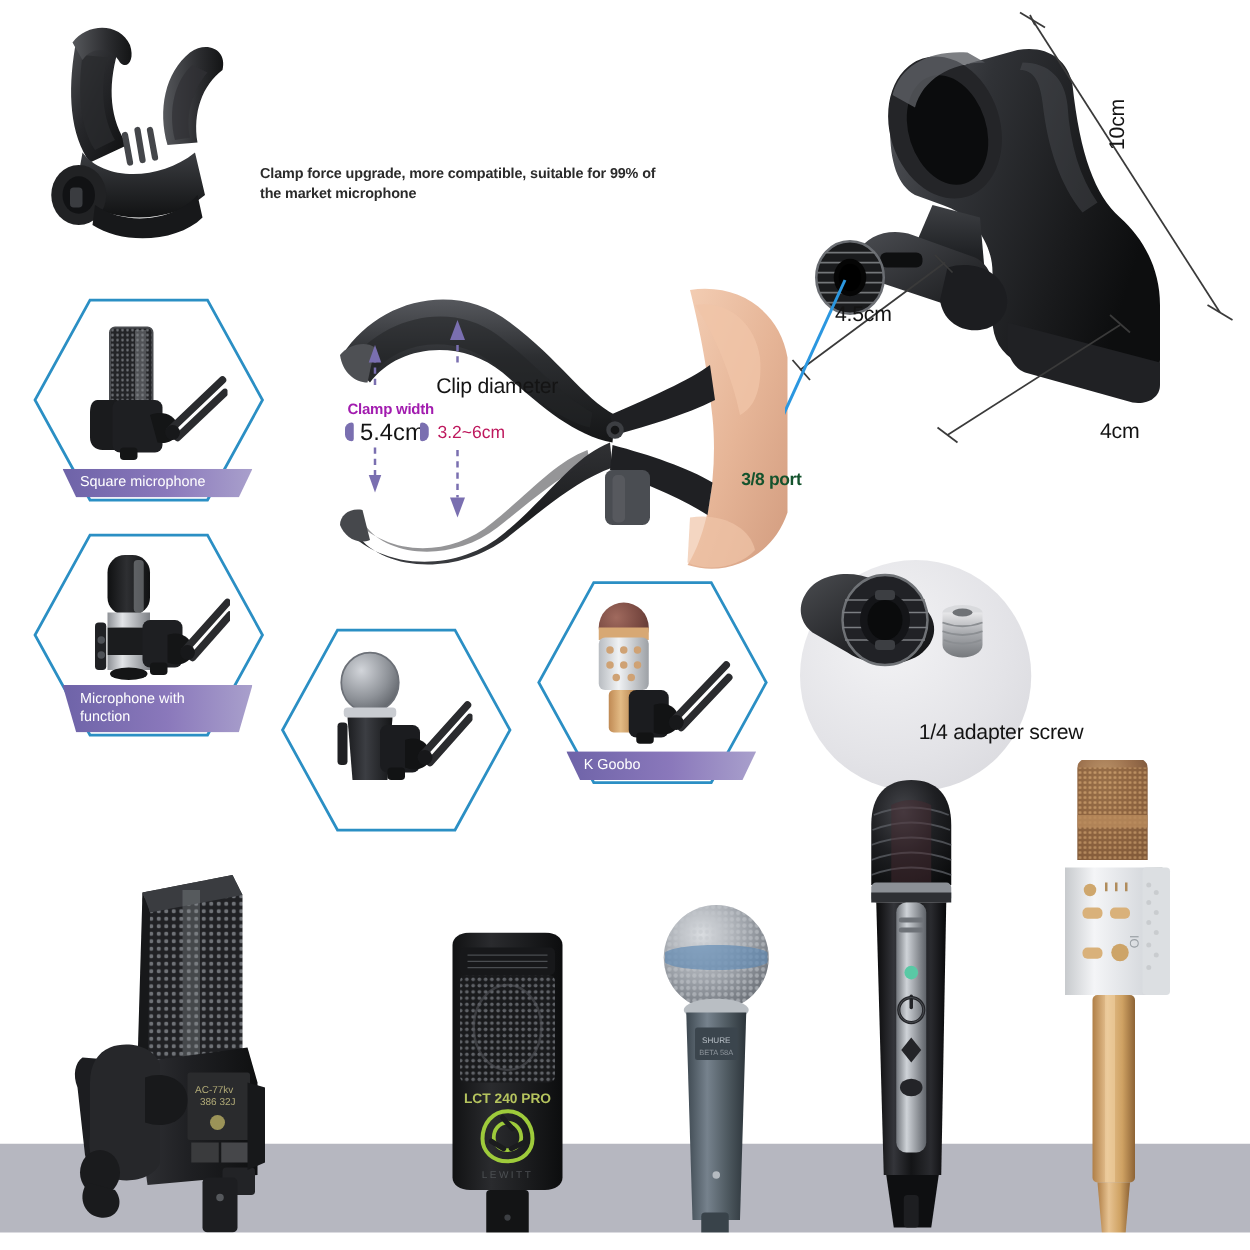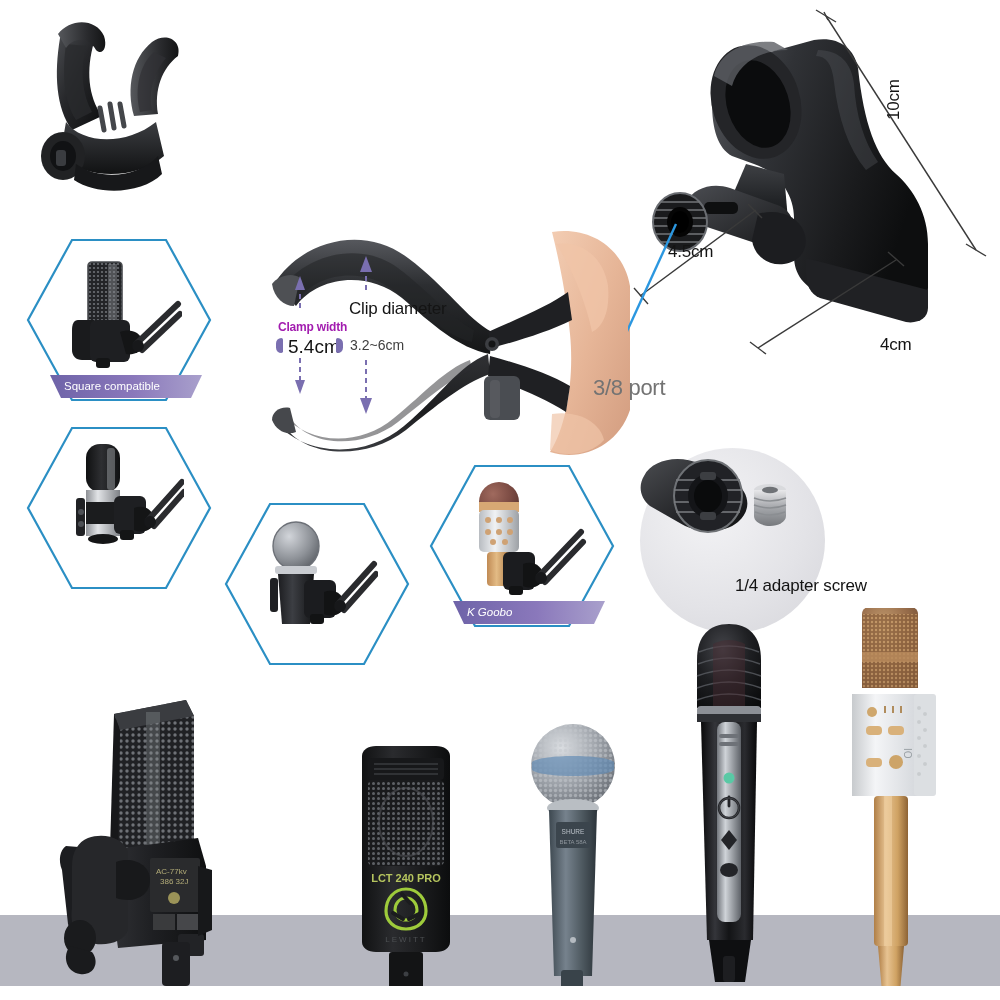--- a/index.html
+++ b/index.html
@@ -45,27 +45,27 @@
   }
   .hexlabel.tall{min-height:36px;}
 
   
 
   
   .dimtxt{font-size:17px;color:#141414;font-weight:400;letter-spacing:-.2px;}
   #dim10{left:884px;top:120px;transform:rotate(-90deg);transform-origin:left top;}
   #dim45{left:668px;top:242px;}
   #dim4 {left:880px;top:335px;}
-  #port38{left:593px;top:375px;font-size:22px;font-weight:400;color:#737373;letter-spacing:-.3px;}
+  #port38{left:593px;top:375px;font-size:14px;font-weight:700;color:#14532d;letter-spacing:-.3px;}
 
   
   #lbl-cw{left:278px;top:320px;font-size:12px;font-weight:700;color:#a21caf;letter-spacing:-.2px;}
   #val-cw{left:288px;top:336px;font-size:19px;color:#141414;}
   #lbl-cd{left:349px;top:299px;font-size:17px;color:#141414;letter-spacing:-.2px;}
-  #val-cd{left:350px;top:337px;font-size:14px;color:#404040;}
+  #val-cd{left:350px;top:337px;font-size:14px;color:#be185d;}
   .pbar{position:absolute;width:7px;height:15px;background:#7a6fb0;border-radius:4px;}
 
   
   #adpcircle{
     left:640px;top:448px;width:185px;height:185px;border-radius:50%;
     background:radial-gradient(circle at 38% 34%,#f3f3f5 0%,#e3e3e7 58%,#d5d5da 100%);
   }
   #adplabel{left:735px;top:576px;font-size:17px;color:#131313;letter-spacing:-.2px;}
 
   .nosel{user-select:none;}
@@ -107,20 +107,21 @@
 
     <path d="M84 104 L88 126 M94 100 L98 124 M104 100 L108 122" stroke="#44464a" stroke-width="5" fill="none" stroke-linecap="round"></path>
 
     <ellipse cx="47" cy="152" rx="22" ry="24" fill="#212224"></ellipse>
     <ellipse cx="47" cy="152" rx="13" ry="15" fill="#111214"></ellipse>
     <rect x="40" y="146" width="10" height="16" rx="3" fill="#3a3c40"></rect>
 
     <path d="M60 160 C86 178 124 172 142 152 L146 170 C126 190 82 192 58 176 Z" fill="#17181a"></path>
   </svg>
 
+  <div class="abs nosel" id="subhead">Clamp force upgrade, more compatible, suitable for 99% of the market microphone</div>
 
   <svg class="abs" style="left:252px;top:214px;" width="380" height="250" viewBox="0 0 380 250">
     <defs>
       <linearGradient id="jw1" x1="0" y1="0" x2="0" y2="1">
         <stop offset="0" stop-color="#56585d"></stop>
           <stop offset=".4" stop-color="#2c2e31"></stop>
           <stop offset="1" stop-color="#151617"></stop>
       </linearGradient>
       <linearGradient id="jw2" x1="0" y1="0" x2="0" y2="1">
         <stop offset="0" stop-color="#303134"></stop>
@@ -323,21 +324,21 @@
       <rect x="26" y="62" width="40" height="42" rx="6" fill="#1e1f22"></rect>
       <path d="M56 74 C66 70 76 74 78 82 C80 92 72 98 62 96 Z" fill="#141516"></path>
       <rect x="32" y="100" width="14" height="10" rx="3" fill="#141516"></rect>
 
       <g stroke="#2a2b2e" stroke-width="6" stroke-linecap="round">
         <line x1="72" y1="86" x2="114" y2="46"></line>
           <line x1="78" y1="92" x2="116" y2="56"></line>
       </g>
       <circle cx="74" cy="88" r="6" fill="#17181a"></circle>
     </svg>
-    <div class="hexlabel"><span>Square compatible</span></div>
+    <div class="hexlabel"><span>Square microphone</span></div>
   </div>
 
   <div class="abs hexcell" style="left:24px;top:424px;">
     <svg class="hexshape" viewBox="0 0 190 168">
       <polygon points="48,4 142,4 186,84 142,164 48,164 4,84" fill="none" stroke="#2b8fc4" stroke-width="2.2"></polygon>
     </svg>
     <svg class="abs" style="left:40px;top:16px;" width="120" height="116" viewBox="0 0 120 116">
       <defs>
         <linearGradient id="m2a" x1="0" y1="0" x2="1" y2="0">
           <stop offset="0" stop-color="#0f1011"></stop>
@@ -363,20 +364,23 @@
 
       <rect x="50" y="56" width="32" height="38" rx="6" fill="#1e1f22"></rect>
       <path d="M70 68 C80 64 90 70 90 80 C90 90 80 94 70 90 Z" fill="#141516"></path>
       <rect x="56" y="90" width="14" height="10" rx="3" fill="#141516"></rect>
       <g stroke="#2a2b2e" stroke-width="6" stroke-linecap="round">
         <line x1="84" y1="80" x2="118" y2="42"></line>
           <line x1="90" y1="86" x2="120" y2="52"></line>
       </g>
       <circle cx="86" cy="82" r="6" fill="#17181a"></circle>
     </svg>
+    <div class="hexlabel tall">
+      <span>Microphone with</span><br><span>function</span>
+    </div>
   </div>
 
   <div class="abs hexcell" style="left:222px;top:500px;">
     <svg class="hexshape" viewBox="0 0 190 168">
       <polygon points="48,4 142,4 186,84 142,164 48,164 4,84" fill="none" stroke="#2b8fc4" stroke-width="2.2"></polygon>
     </svg>
     <svg class="abs" style="left:36px;top:20px;" width="120" height="118" viewBox="0 0 120 118">
       <defs>
         <radialGradient id="m3a" cx=".35" cy=".3" r=".8">
           <stop offset="0" stop-color="#d2d5da"></stop>
@@ -399,21 +403,21 @@
       <rect x="52" y="94" width="14" height="10" rx="3" fill="#121314"></rect>
       <rect x="12" y="58" width="8" height="34" rx="3" fill="#1f2023"></rect>
       <g stroke="#2a2b2e" stroke-width="6" stroke-linecap="round">
         <line x1="80" y1="84" x2="116" y2="44"></line>
           <line x1="86" y1="90" x2="118" y2="54"></line>
       </g>
       <circle cx="82" cy="86" r="6" fill="#17181a"></circle>
     </svg>
   </div>
 
-  <div class="abs hexcell" style="left:427px;top:462px;font-style:italic;">
+  <div class="abs hexcell" style="left:427px;top:462px;">
     <svg class="hexshape" viewBox="0 0 190 168">
       <polygon points="48,4 142,4 186,84 142,164 48,164 4,84" fill="none" stroke="#2b8fc4" stroke-width="2.2"></polygon>
     </svg>
     <svg class="abs" style="left:30px;top:18px;" width="130" height="118" viewBox="0 0 130 118">
       <defs>
         <radialGradient id="m4a" cx=".35" cy=".3" r=".85">
           <stop offset="0" stop-color="#a06a5e"></stop>
             <stop offset=".55" stop-color="#7a4a42"></stop>
             <stop offset="1" stop-color="#52302c"></stop>
         </radialGradient>

